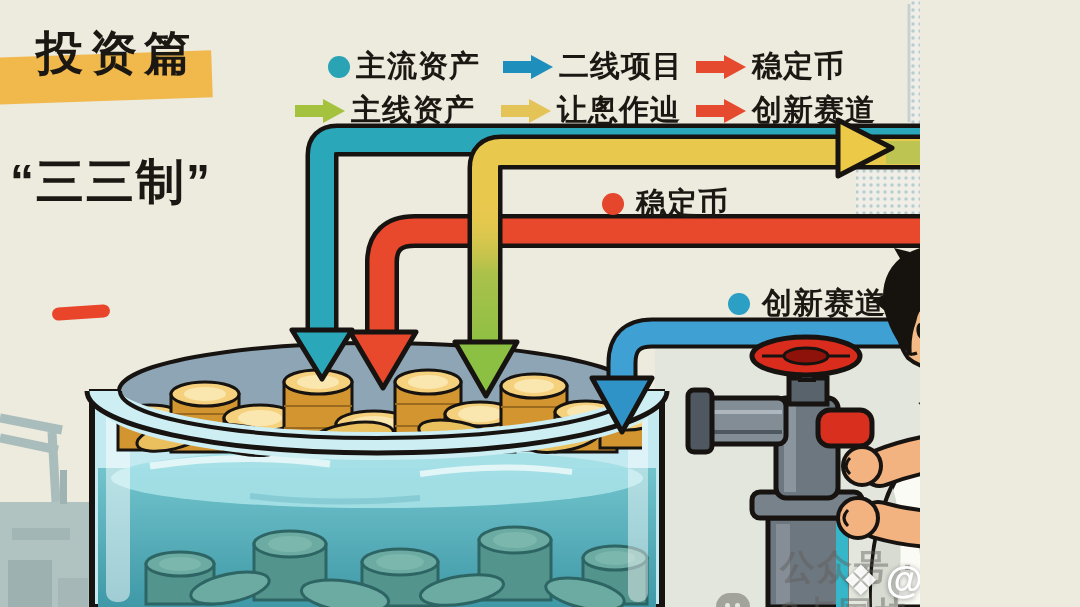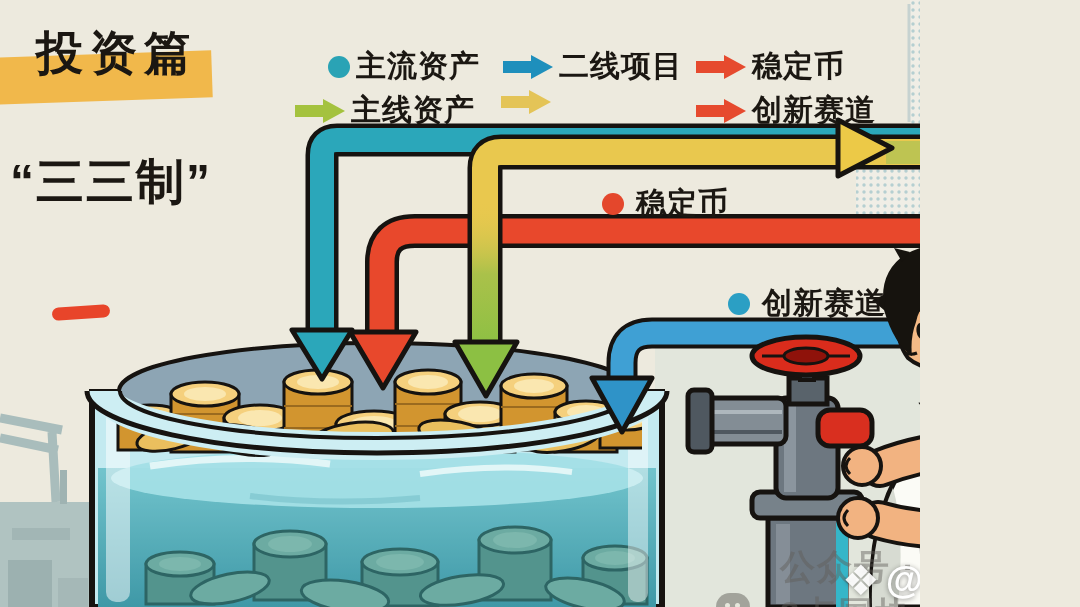--- a/index.html
+++ b/index.html
@@ -313,20 +313,21 @@
         <span class="bar"></span>
         <span class="tri"></span>
       </span>
     <span class="legend-label">主线资产</span>
   </div>
   <div class="legend-item" style="left:501px;top:90px">
     <span class="larrow" style="--c: #e4c457;">
         <span class="bar"></span>
         <span class="tri"></span>
       </span>
+    <span class="legend-label">让悤作辿</span>
   </div>
   <div class="legend-item" style="left:696px;top:90px">
     <span class="larrow" style="--c: #e64a2e;">
         <span class="bar"></span>
         <span class="tri"></span>
       </span>
     <span class="legend-label">创新赛道</span>
   </div>
 
   <div class="callout" style="left:602px;top:183px">

